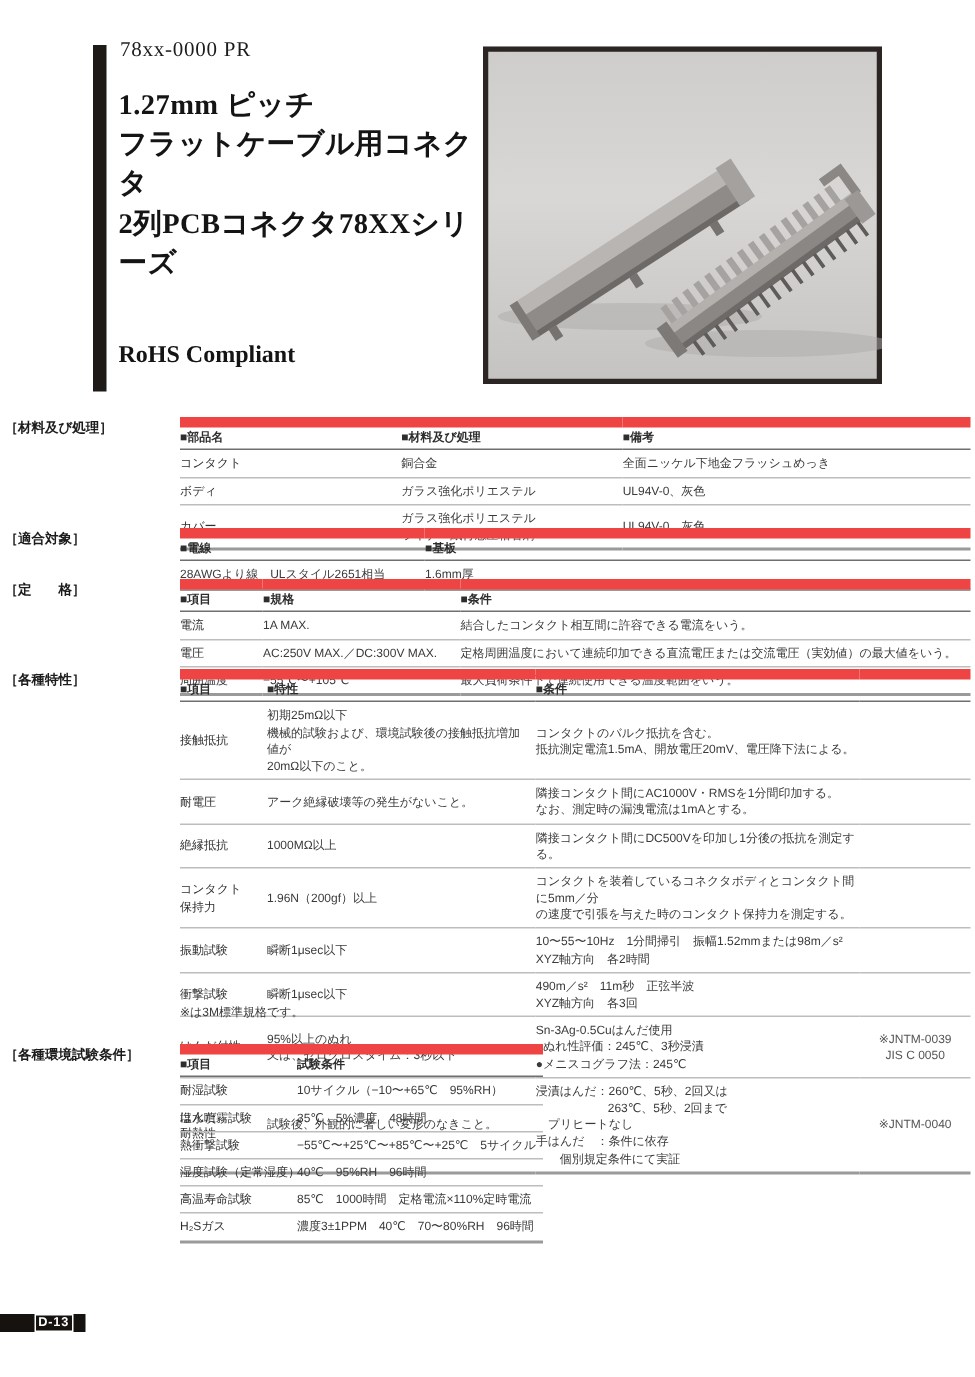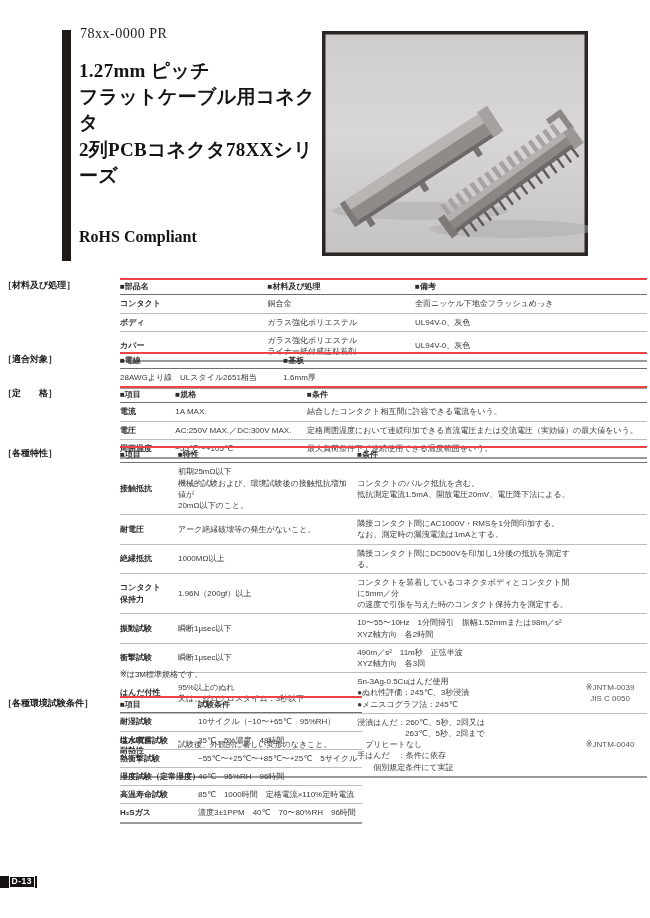--- a/index.html
+++ b/index.html
@@ -34,30 +34,30 @@
   table { border-collapse:collapse; table-layout:fixed; width:527px; }
   table.narrow { width:242px; }
   th {
     text-align:left; font-weight:bold; font-size:8px; color:#2e2e2e;
     padding:2px 2px 2px 0; border-bottom:1px solid #6f6f6f; line-height:1.3;
   }
   td {
     vertical-align:middle; font-size:8px; color:#3a3a3a; line-height:1.4;
     padding:3px 3px 3px 0; white-space:pre-line;
   }
-  table { border-top:2px solid #ef4444; border-bottom:2px solid #9a9a9a; }
+  table { border-top:7px solid #ef4444; border-bottom:2px solid #9a9a9a; }
   tbody tr + tr td { border-top:1px solid #bdbdbd;margin-left:40px; }
-  td.item { color:#2e2e2e; font-weight:bold; }
+  td.item { color:#2e2e2e; font-weight:normal; }
   td.remark { text-align:center; color:#555; padding-right:0; }
   td.nowrap, th.nowrap { white-space:nowrap; overflow:visible; }
   .footnote { position:absolute; left:120px; top:669px; font-size:8px; color:#3a3a3a; }
   
   .page-tab {
-    position:absolute; left:0; top:876px; width:37px; height:12px; background:#161210;
-    display:flex; align-items:center; justify-content:flex-end; padding-right:2px;
+    position:absolute; left:0; top:876px; width:57px; height:12px; background:#161210;
+    display:flex; align-items:center; justify-content:flex-end; padding-right:8px;
   }
   .page-tab span {
     color:#ffffff; font-size:8.5px; font-weight:bold; border:1px solid #ffffff;
     line-height:1.1; padding:0 2px; letter-spacing:.5px;
   }
 </style>
 </head>
 <body>
 
 <div class="page">

